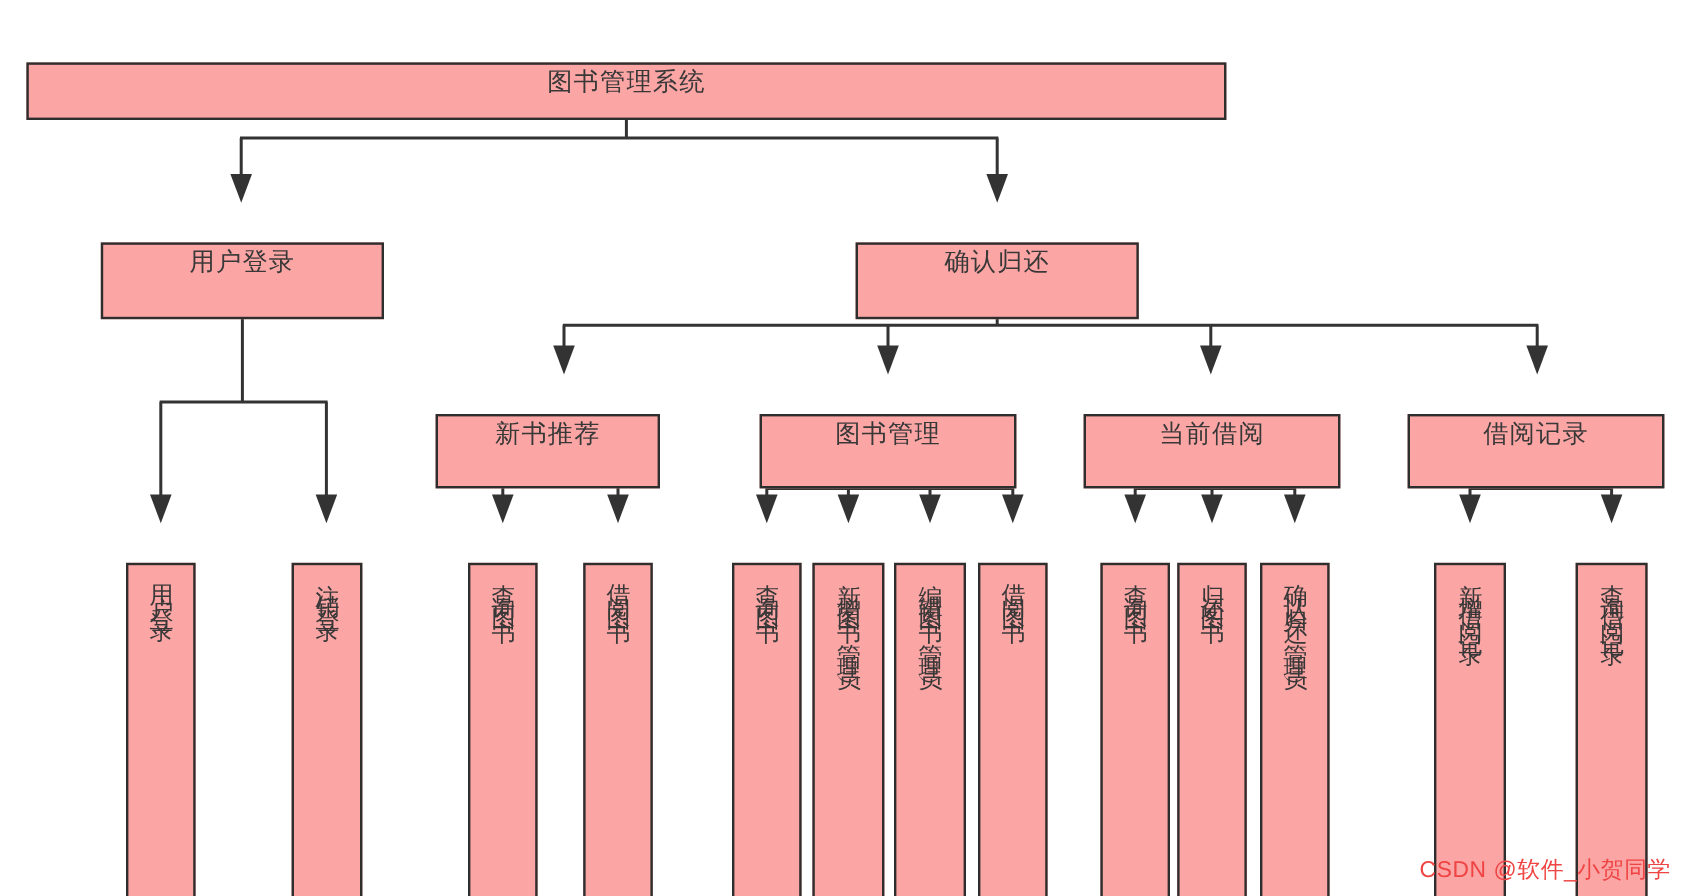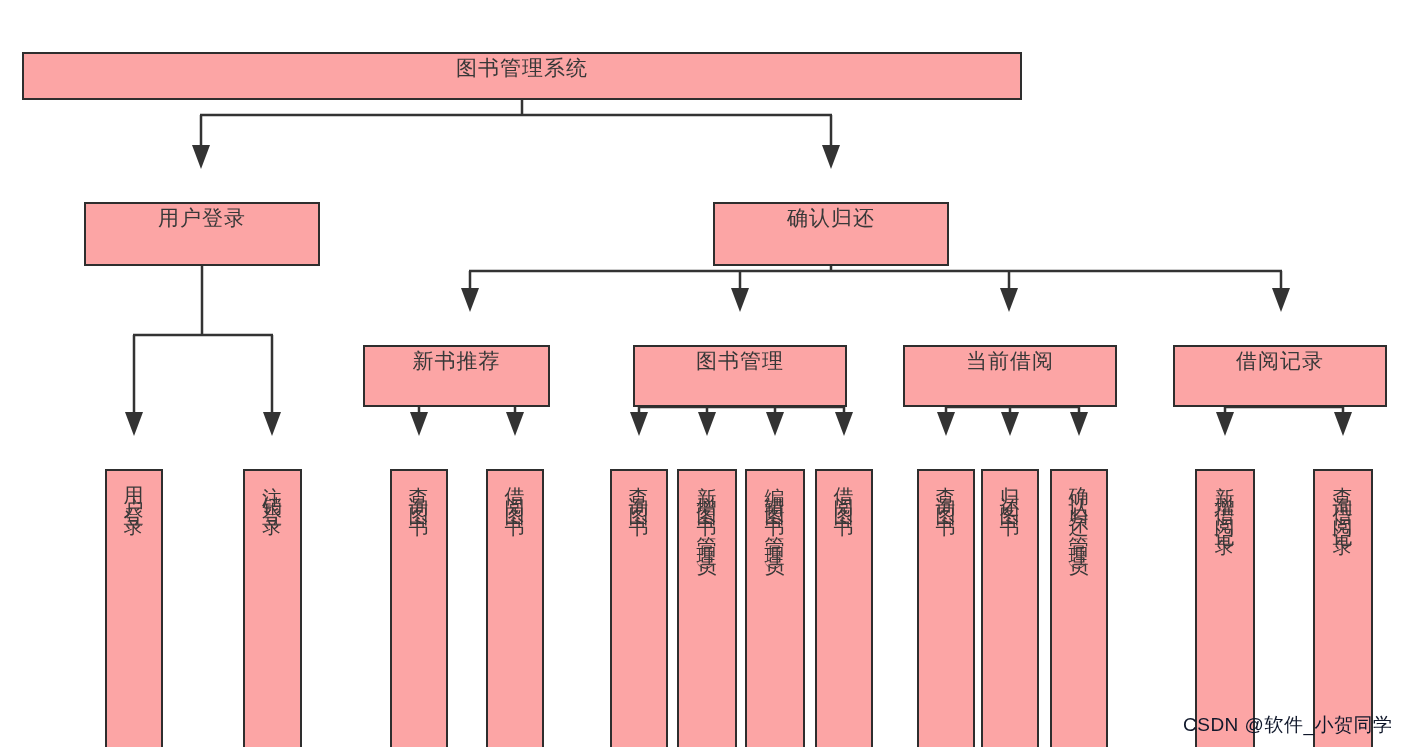--- a/index.html
+++ b/index.html
@@ -37,21 +37,21 @@
     font-size: 20px;
     letter-spacing: 10px;
     line-height: 1;
     white-space: nowrap;
   }
   .watermark {
     position: absolute;
     left: 1183px;
     top: 712px;
     font-size: 19px;
-    color: #0f172a;
+    color: #ef4444;
     white-space: nowrap;
     z-index: 10;
     letter-spacing: 0.5px;
   }
 </style>
 </head>
 <body>
 
 <div class="stage">
 

